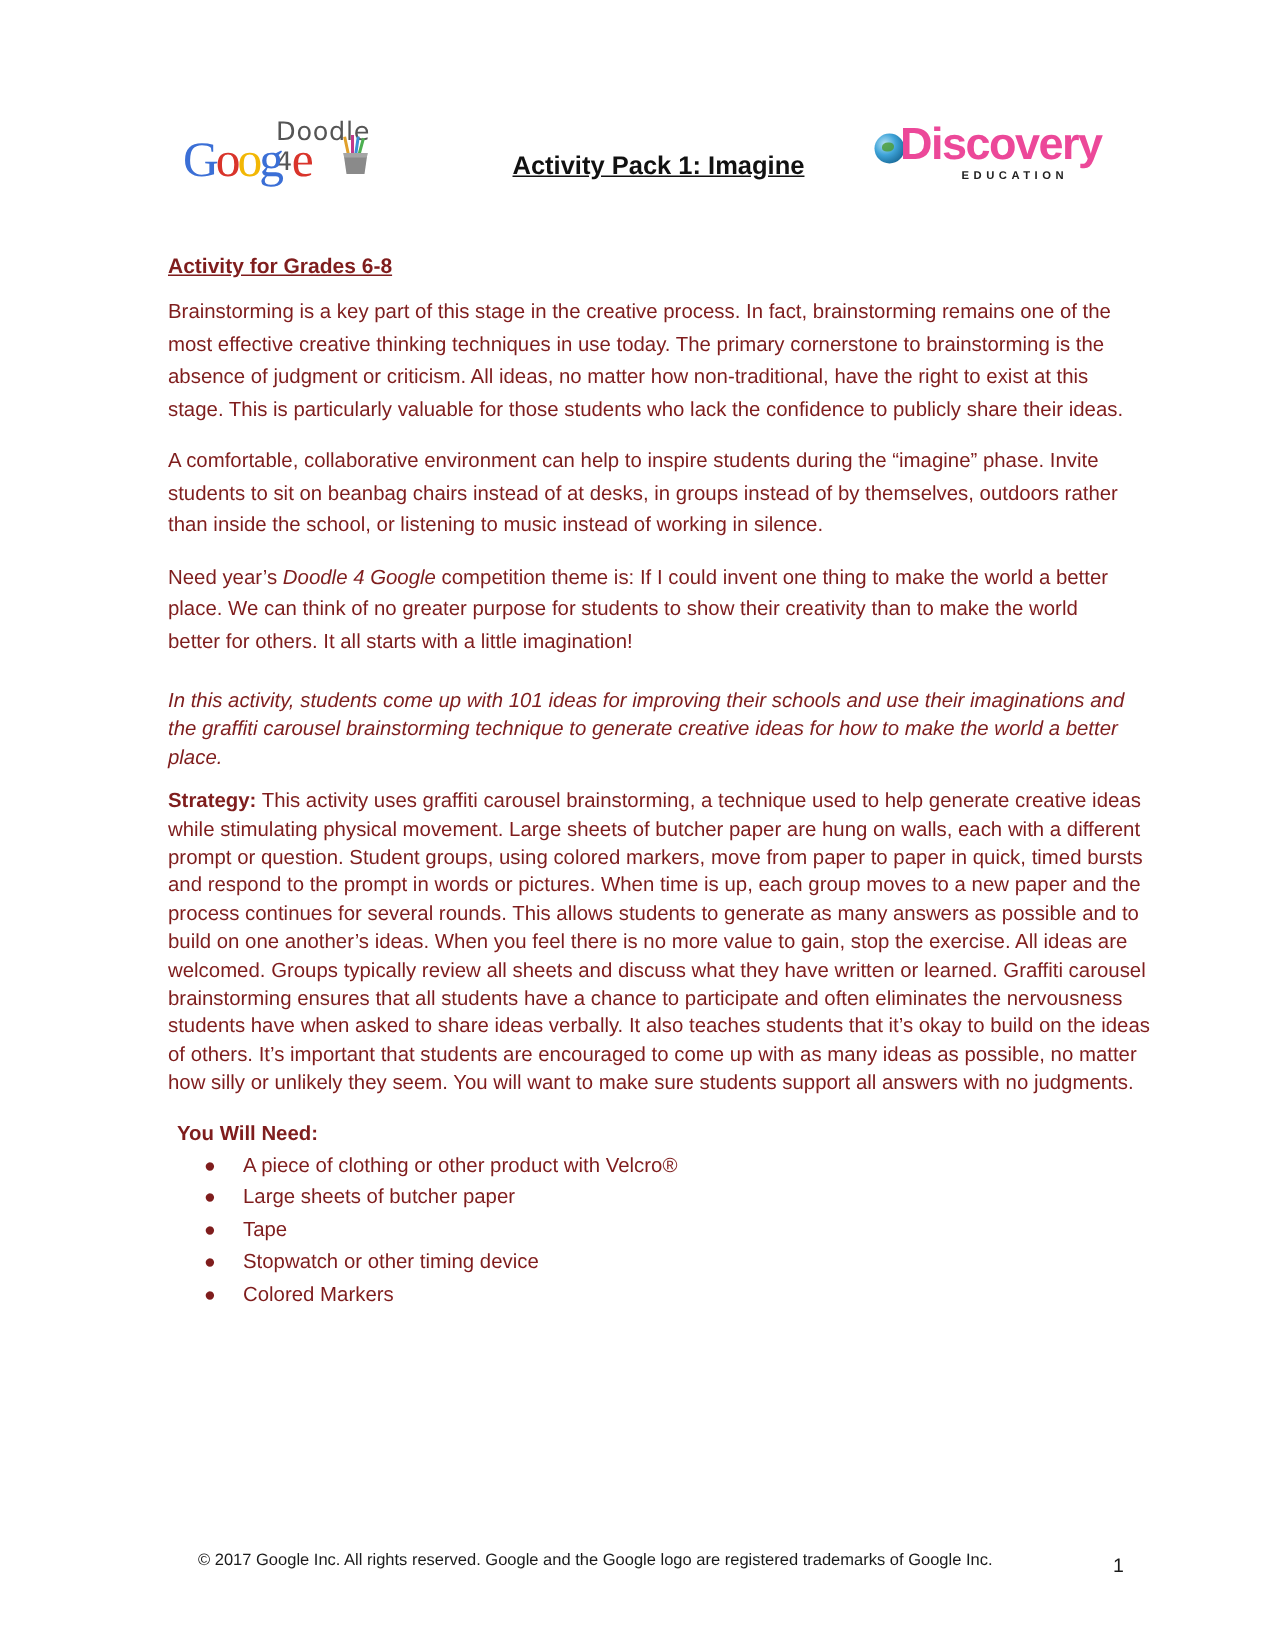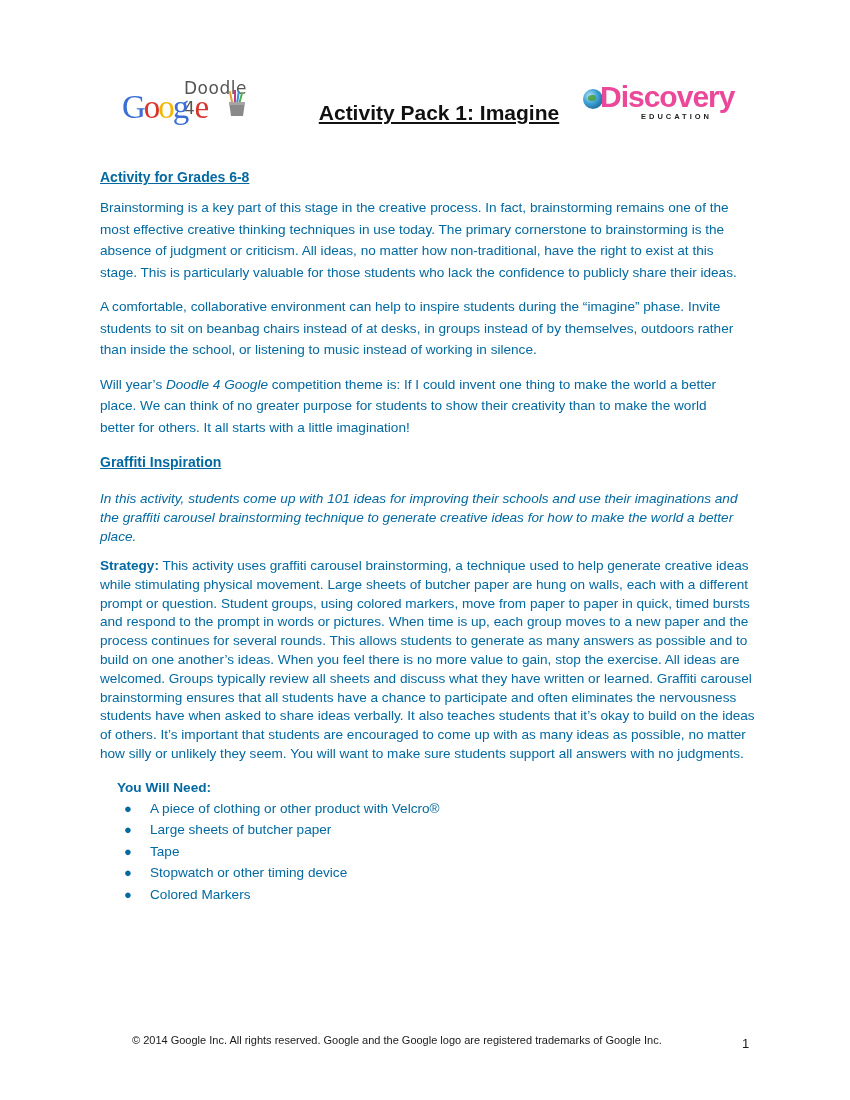--- a/index.html
+++ b/index.html
@@ -10,44 +10,44 @@
   
   .google-logo { position: absolute; left: 122px; top: 78px; width: 140px; height: 60px; }
   .g-doodle { position: absolute; left: 62px; top: 0px; font-size: 17px; color: #555;
               font-family: "DejaVu Sans", sans-serif; letter-spacing: 0.5px; }
   .g-word { position: absolute; left: 0; top: 4px; font-family: "Liberation Serif", serif;
             font-size: 33px; line-height: 50px; letter-spacing: -2px; }
   .g-word span { display: inline-block; }
   .g-cup { position: absolute; left: 104px; top: 12px; width: 22px; height: 26px; }
 
   .title { position: absolute; left: 0; right: 0; top: 101px; text-align: center;
-           font-size: 21px; font-weight: bold; text-decoration: underline; padding-left: 28px; }
+           font-size: 17px; font-weight: bold; text-decoration: underline; padding-left: 28px; }
 
   .disc-logo { position: absolute; left: 583px; top: 84px; width: 160px; height: 40px; }
   .disc-globe { position: absolute; left: 0; top: 5px; width: 20px; height: 20px; border-radius: 50%;
                 background: radial-gradient(circle at 35% 35%, #b8e3f5 0%, #3ea3d8 40%, #1c6f9e 75%, #0c3d60 100%); }
   .disc-globe::after { content: ""; position: absolute; left: 5px; top: 6px; width: 8px; height: 6px;
                 background: #4b9c3b; border-radius: 50% 40% 50% 40%; opacity: 0.85; }
   .disc-word { position: absolute; left: 17px; top: -4px; font-size: 30px; font-weight: bold;
                letter-spacing: -1px; color: #ec4899; font-family: "Liberation Sans", sans-serif; }
   .disc-edu { position: absolute; left: 58px; top: 28px; font-size: 7.5px; font-weight: bold;
               letter-spacing: 3px; color: #222; }
 
   
-  .content { position: absolute; left: 100px; top: 169px; width: 660px;
-             font-family: "Liberation Sans", sans-serif; font-size: 13.6px; color: #0369a1; }
+  .content { position: absolute; left: 112px; top: 169px; width: 660px;
+             font-family: "Liberation Sans", sans-serif; font-size: 13.6px; color: #7f1d1d; }
   .h-underline { font-weight: bold; text-decoration: underline; font-size: 14px; margin: 0; }
   .quote { font-style: italic; margin: 17px 0 0 0; line-height: 21px; }
   .para { margin: 13px 16px 0 0; line-height: 21.5px; }
   .para.first { margin-top: 12px; }
   .gi-heading { margin-top: 16px; }
   .intro { font-style: italic; margin: 19px 0 4px 0; line-height: 19px; }
   .strategy { margin: 11px 0 0 0; line-height: 18.8px; }
   .strategy b { font-weight: bold; }
-  .need-heading { margin: 14px 0 0 17px; font-weight: bold; line-height: 20px; }
+  .need-heading { margin: 14px 0 0 6px; font-weight: bold; line-height: 20px; }
   ul.needs { list-style: none; margin: 0; padding: 0; }
   ul.needs li { position: relative; padding-left: 50px; line-height: 21.5px; }
   ul.needs li .bullet { position: absolute; left: 24px; top: 0; font-size: 13px; }
 
   .footer { position: absolute; left: 132px; top: 1034px; font-size: 11px; color: #1a1a1a; }
   .pagenum { position: absolute; left: 742px; top: 1036px; font-size: 13px; color: #1a1a1a; }
 </style>
 </head>
 <body>
 
@@ -73,31 +73,30 @@
   <div class="disc-logo">
     <div class="disc-globe"></div>
     <div class="disc-word">Discovery</div>
     <div class="disc-edu">EDUCATION</div>
   </div>
 
   <div class="content">
     <p class="h-underline">Activity for Grades 6-8</p>
     <p class="para first">Brainstorming is a key part of this stage in the creative process. In fact, brainstorming remains one of the most effective creative thinking techniques in use today. The primary cornerstone to brainstorming is the absence of judgment or criticism. All ideas, no matter how non-traditional, have the right to exist at this stage. This is particularly valuable for those students who lack the confidence to publicly share their ideas.</p>
     <p class="para">A comfortable, collaborative environment can help to inspire students during the “imagine” phase. Invite students to sit on beanbag chairs instead of at desks, in groups instead of by themselves, outdoors rather than inside the school, or listening to music instead of working in silence.</p>
-    <p class="para"><span>Will year’s </span><em>Doodle 4 Google</em><span> competition theme is: If I could invent one thing to make the world a better place. We can think of no greater purpose for students to show their creativity than to make the world better for others. It all starts with a little imagination!</span></p>
+    <p class="para"><span>Need year’s </span><em>Doodle 4 Google</em><span> competition theme is: If I could invent one thing to make the world a better place. We can think of no greater purpose for students to show their creativity than to make the world better for others. It all starts with a little imagination!</span></p>
 
-    <p class="h-underline gi-heading">Graffiti Inspiration</p>
     <p class="intro">In this activity, students come up with 101 ideas for improving their schools and use their imaginations and the graffiti carousel brainstorming technique to generate creative ideas for how to make the world a better place.</p>
     <p class="strategy"><b>Strategy:</b><span> This activity uses graffiti carousel brainstorming, a technique used to help generate creative ideas while stimulating physical movement. Large sheets of butcher paper are hung on walls, each with a different prompt or question. Student groups, using colored markers, move from paper to paper in quick, timed bursts and respond to the prompt in words or pictures. When time is up, each group moves to a new paper and the process continues for several rounds. This allows students to generate as many answers as possible and to build on one another’s ideas. When you feel there is no more value to gain, stop the exercise. All ideas are welcomed. Groups typically review all sheets and discuss what they have written or learned. Graffiti carousel brainstorming ensures that all students have a chance to participate and often eliminates the nervousness students have when asked to share ideas verbally. It also teaches students that it’s okay to build on the ideas of others. It’s important that students are encouraged to come up with as many ideas as possible, no matter how silly or unlikely they seem. You will want to make sure students support all answers with no judgments.</span></p>
 
     <p class="need-heading">You Will Need:</p>
     <ul class="needs">
       <li><span class="bullet">●</span><span>A piece of clothing or other product with Velcro®</span></li>
       <li><span class="bullet">●</span><span>Large sheets of butcher paper</span></li>
       <li><span class="bullet">●</span><span>Tape</span></li>
       <li><span class="bullet">●</span><span>Stopwatch or other timing device</span></li>
       <li><span class="bullet">●</span><span>Colored Markers</span></li>
     </ul>
   </div>
 
-  <div class="footer">© 2014 Google Inc. All rights reserved. Google and the Google logo are registered trademarks of Google Inc.</div>
+  <div class="footer">© 2017 Google Inc. All rights reserved. Google and the Google logo are registered trademarks of Google Inc.</div>
   <div class="pagenum">1</div>
 </div>
 
 </body></html>

